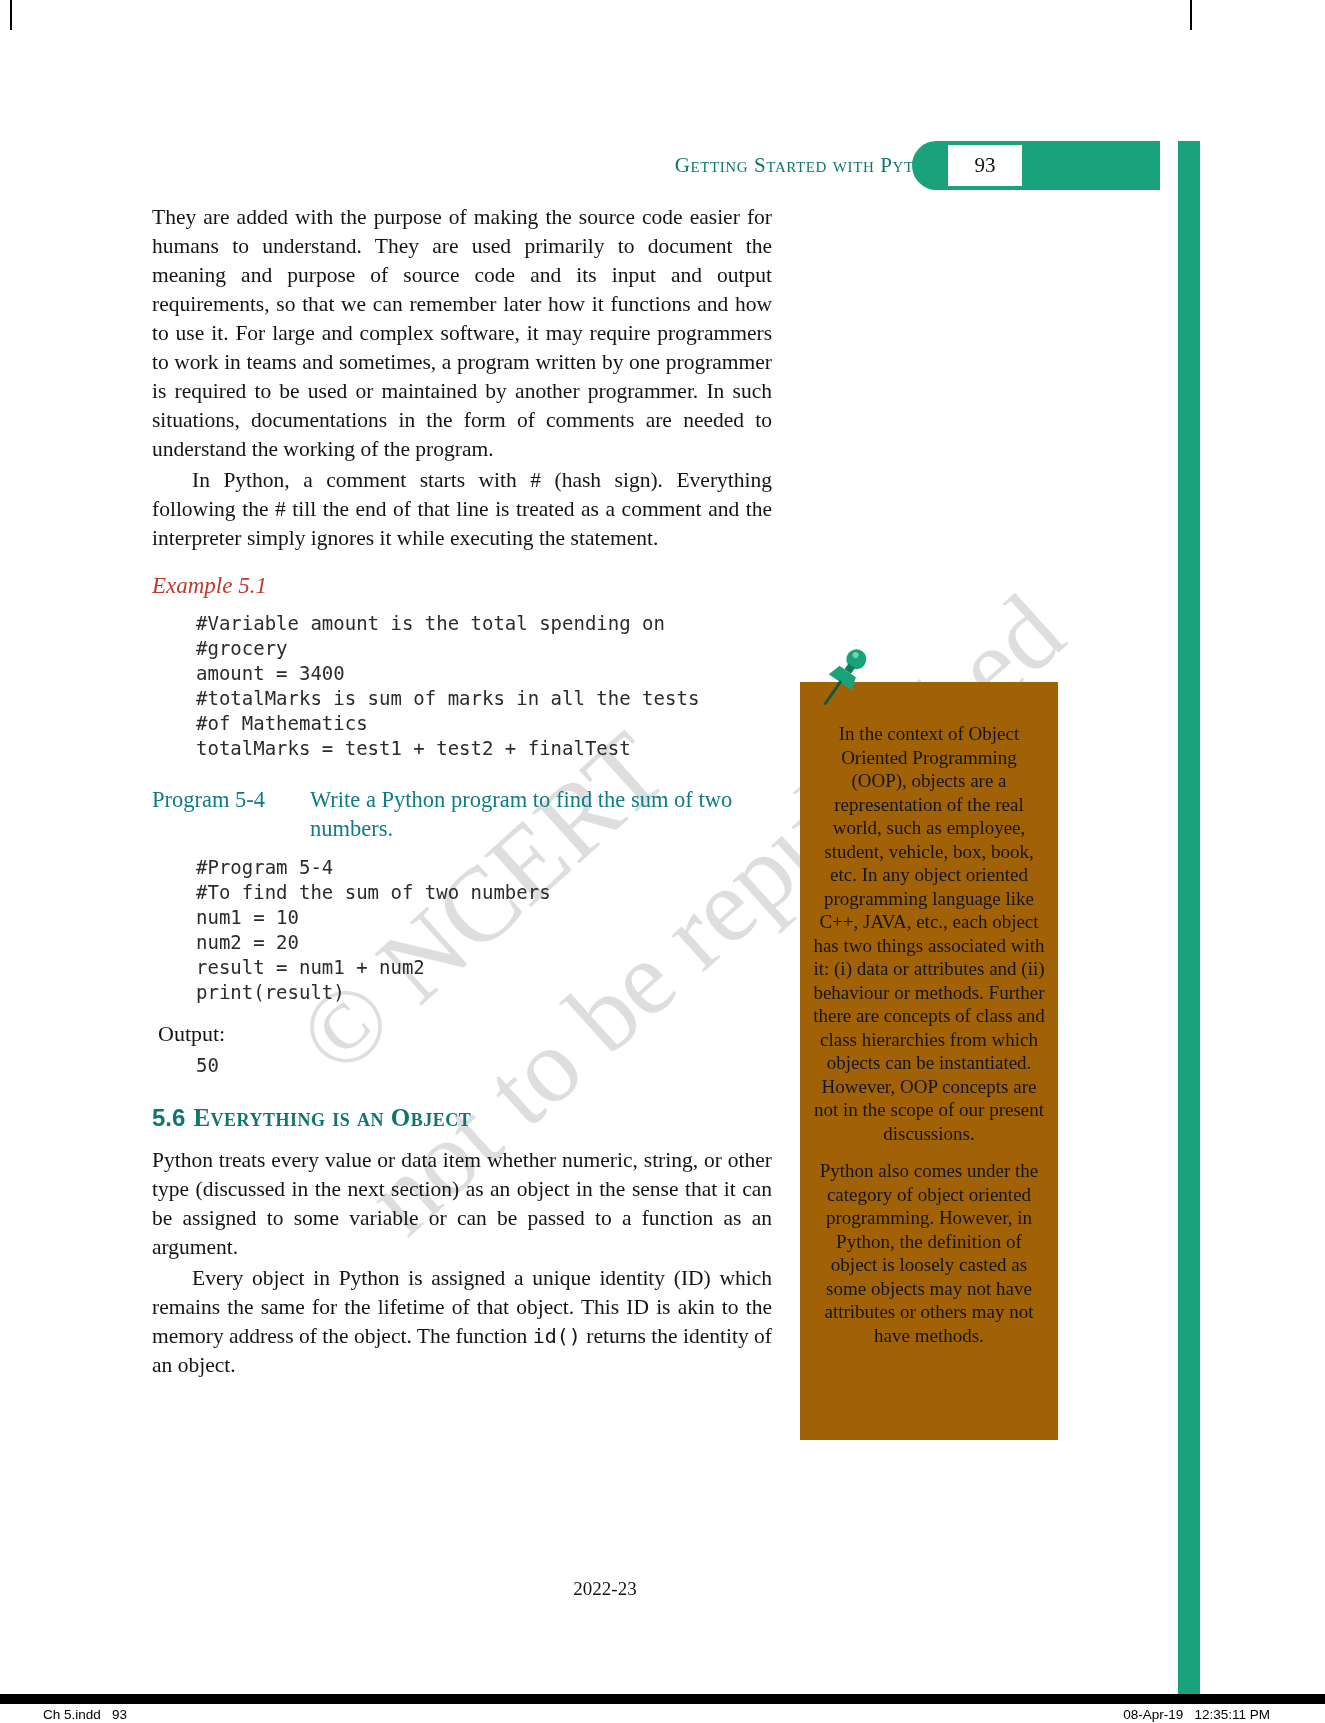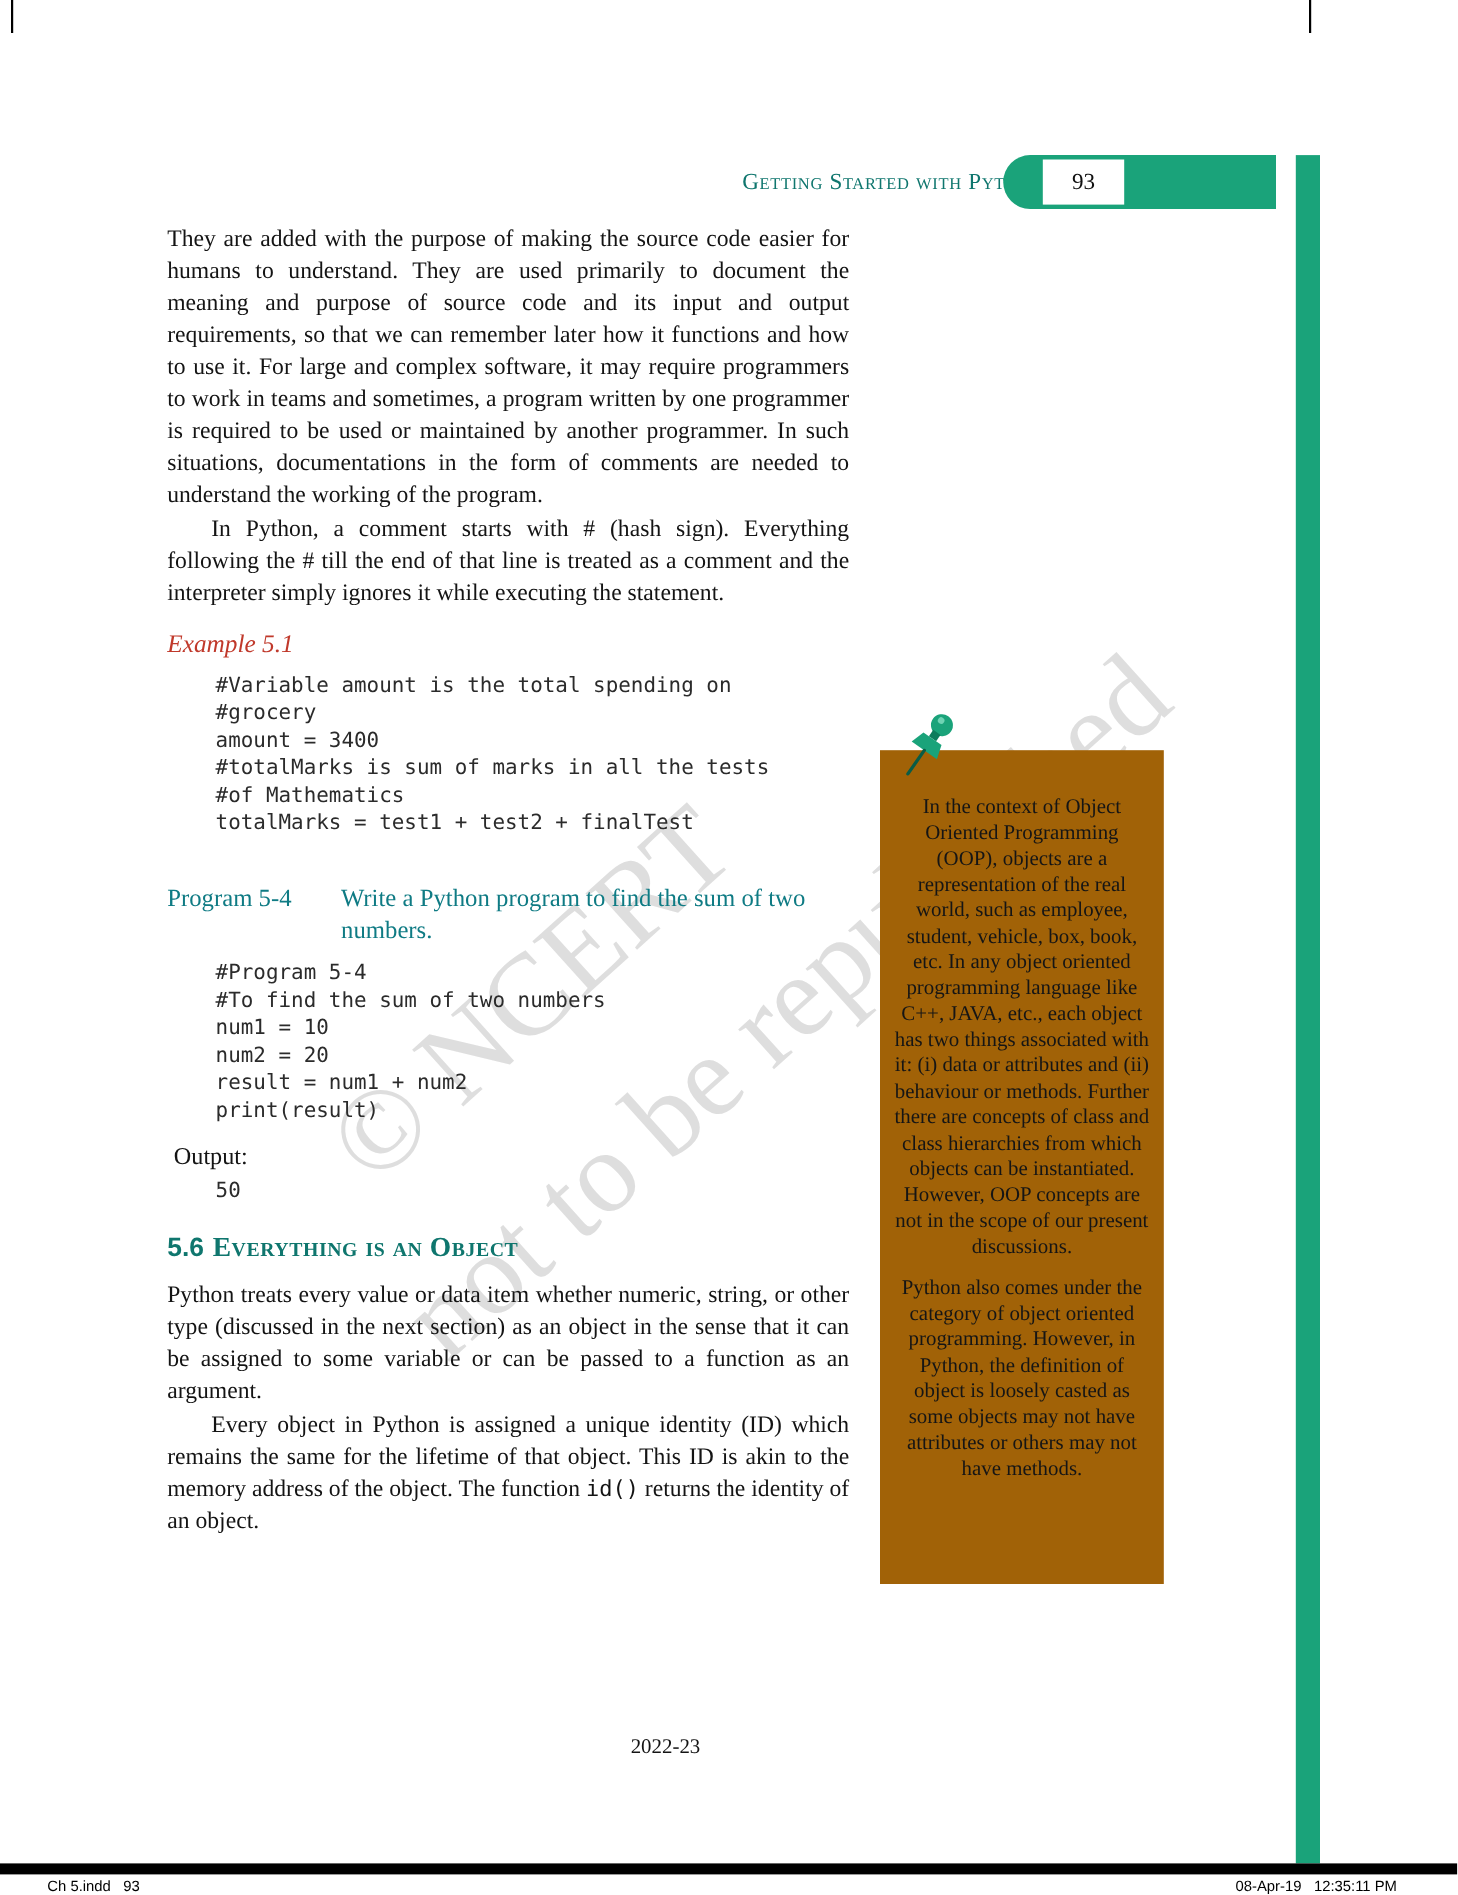--- a/index.html
+++ b/index.html
@@ -89,21 +89,21 @@
   pre.code {
     margin: 12px 0 0 44px;
     font-family: "DejaVu Sans Mono", monospace;
     font-size: 19px;
     line-height: 25px;
     color: #2b2b2b;
     white-space: pre;
   }
   .program-heading {
     display: flex;
-    margin-top: 41px;
+    margin-top: 24px;
     color: #0f7b84;
     font-size: 22.5px;
     line-height: 29px;
     justify-content: space-between;
   }
   .program-label { width: 158px; flex: none; }
   .program-title { flex: 1; }
   .output-label {
     margin: 16px 0 0 6px;
     font-size: 22px;

